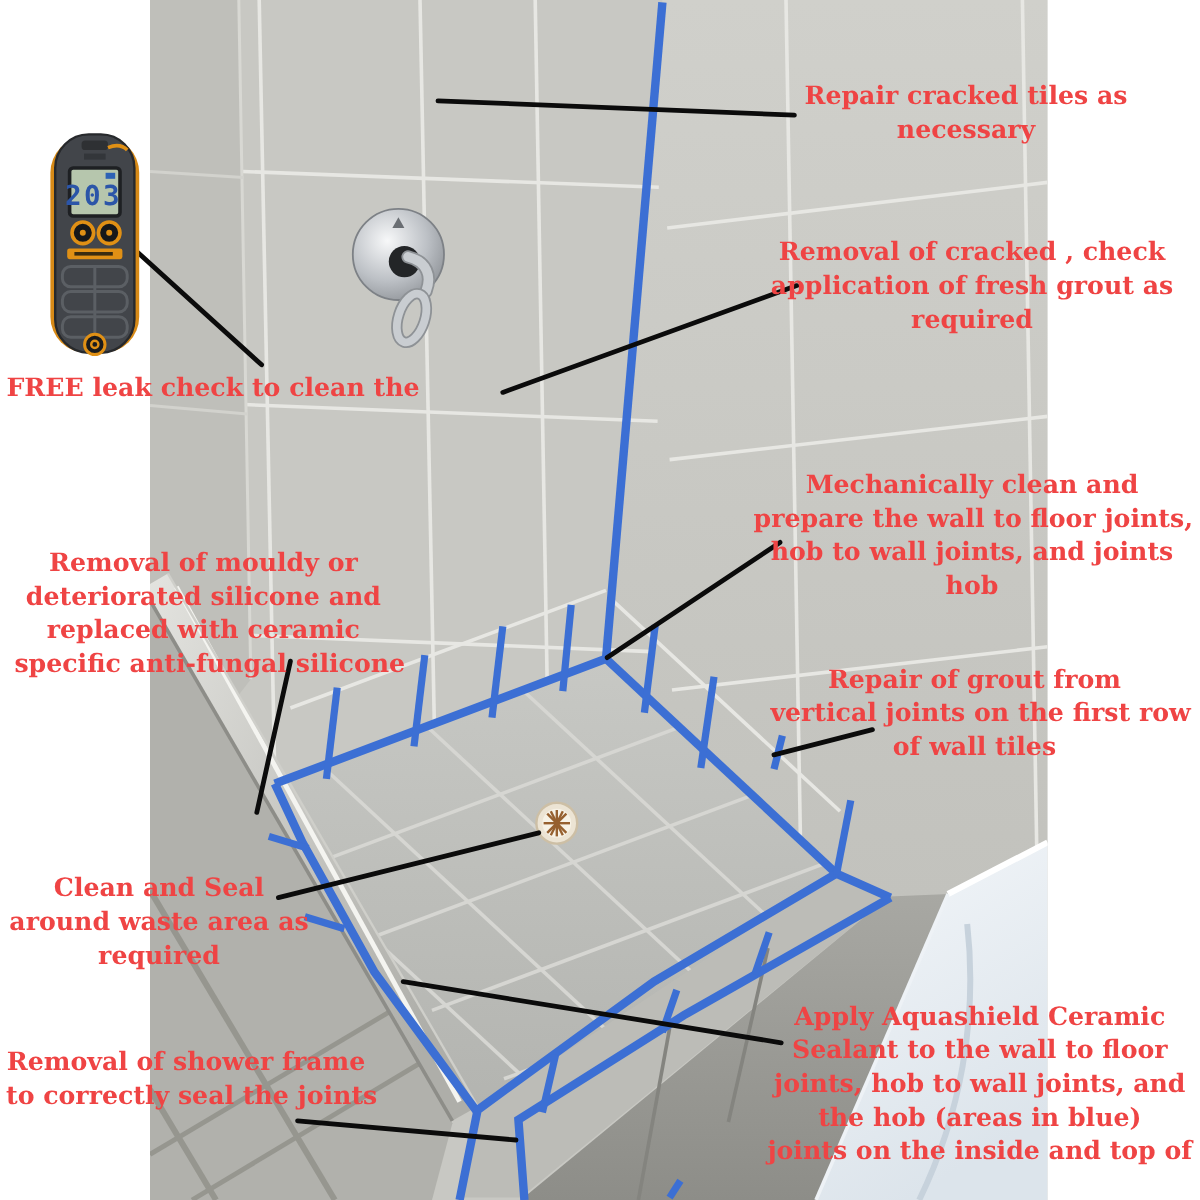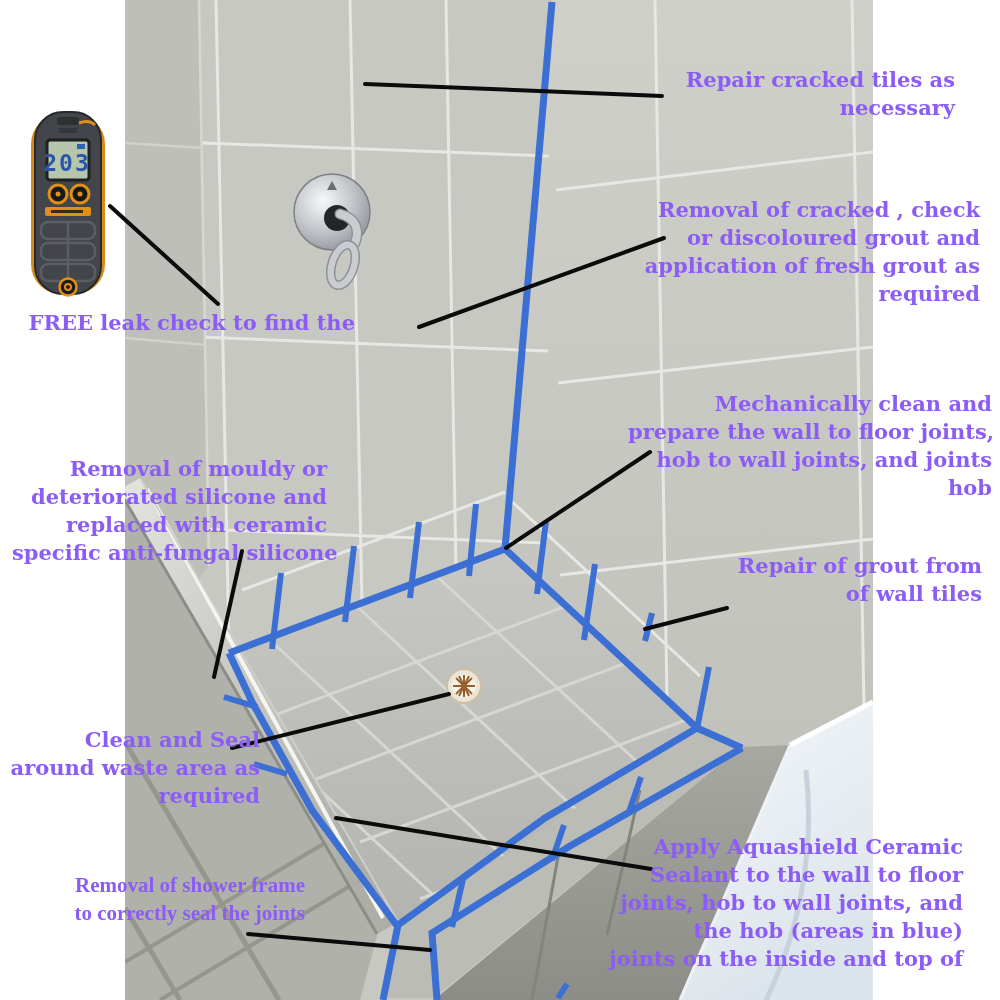--- a/index.html
+++ b/index.html
@@ -1,22 +1,22 @@
 <!DOCTYPE html>
 <html><head>
 <meta charset="utf-8">
 <style>
   html,body{margin:0;padding:0;background:#ffffff;}
   .stage{position:relative;width:1000px;height:1000px;background:#ffffff;overflow:hidden;
          font-family:"DejaVu Serif",serif;}
   .scene{position:absolute;left:0;top:0;width:1000px;height:1000px;}
-  .ann{position:absolute;font-weight:700;font-size:21px;line-height:28px;color:#8b5cf6;
-       text-align:right;z-index:5;}
+  .ann{position:absolute;font-weight:700;font-size:21px;line-height:28px;color:#ef4444;
+       text-align:center;z-index:5;}
   .ann div{white-space:nowrap;}
-  .meter{position:absolute;left:27px;top:110px;width:82px;height:188px;z-index:4;}
+  .meter{position:absolute;left:38px;top:110px;width:82px;height:188px;z-index:4;}
   .lcd-digits{font-family:"DejaVu Sans Mono",monospace;font-weight:700;font-size:23px;
               letter-spacing:2px;fill:#2b55a8;}
 </style>
 </head>
 <body>
 
 <div class="stage">
 
   <svg class="scene" viewBox="0 0 1000 1000">
     <defs>
@@ -223,60 +223,60 @@
     </svg>
   </div>
 
   <div class="ann" style="left:655px;top:66px;width:300px;">
     <div>Repair cracked tiles as</div>
     <div>necessary</div>
   </div>
 
   <div class="ann" style="left:640px;top:196px;width:340px;">
     <div>Removal of cracked , check</div>
-    <div>or discoloured grout and</div>
     <div>application of fresh grout as</div>
     <div>required</div>
   </div>
 
   <div class="ann" style="left:0px;top:309px;width:355px;">
-    <div>FREE leak check to find the</div>
+    <div>FREE leak check to clean the</div>
   </div>
 
   <div class="ann" style="left:628px;top:390px;width:364px;">
     <div>Mechanically clean and</div>
     <div>prepare the wall to floor joints,</div>
     <div>hob to wall joints, and joints</div>
     <div>hob</div>
   </div>
 
   <div class="ann" style="left:12px;top:455px;width:315px;">
     <div>Removal of mouldy or</div>
     <div>deteriorated silicone and</div>
     <div>replaced with ceramic</div>
     <div>specific anti-fungal silicone</div>
   </div>
 
   <div class="ann" style="left:642px;top:552px;width:340px;">
     <div>Repair of grout from</div>
+    <div>vertical joints on the first row</div>
     <div>of wall tiles</div>
   </div>
 
   <div class="ann" style="left:5px;top:726px;width:255px;">
     <div>Clean and Seal</div>
     <div>around waste area as</div>
     <div>required</div>
   </div>
 
-  <div class="ann" style="left:608px;top:833px;width:355px;">
+  <div class="ann" style="left:639px;top:833px;width:355px;">
     <div>Apply Aquashield Ceramic</div>
     <div>Sealant to the wall to floor</div>
     <div>joints, hob to wall joints, and</div>
     <div>the hob (areas in blue)</div>
     <div>joints on the inside and top of</div>
   </div>
 
-  <div class="ann" style="left:5px;top:871px;width:300px;font-family:Liberation Serif, serif;">
+  <div class="ann" style="left:5px;top:871px;width:300px;">
     <div>Removal of shower frame</div>
     <div>to correctly seal the joints</div>
   </div>
 
 </div>
 
 </body></html>

